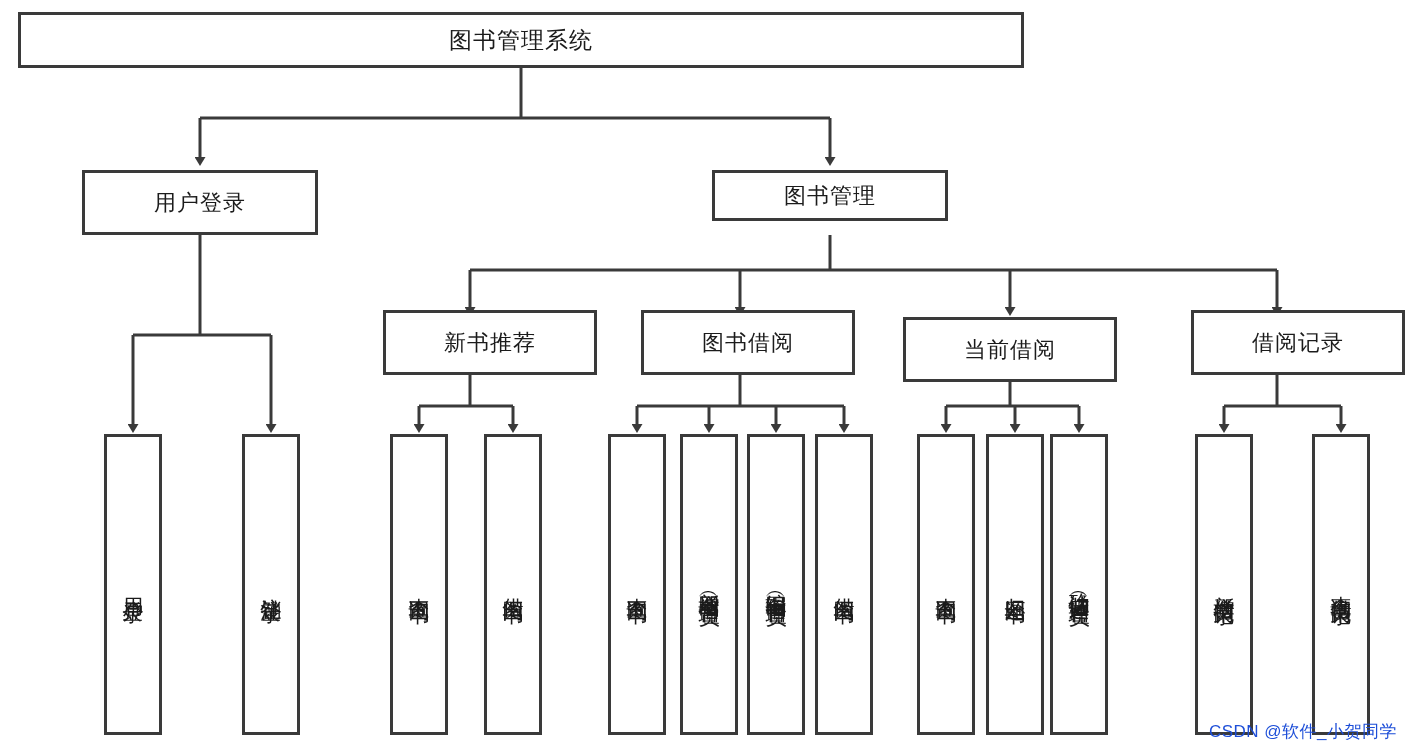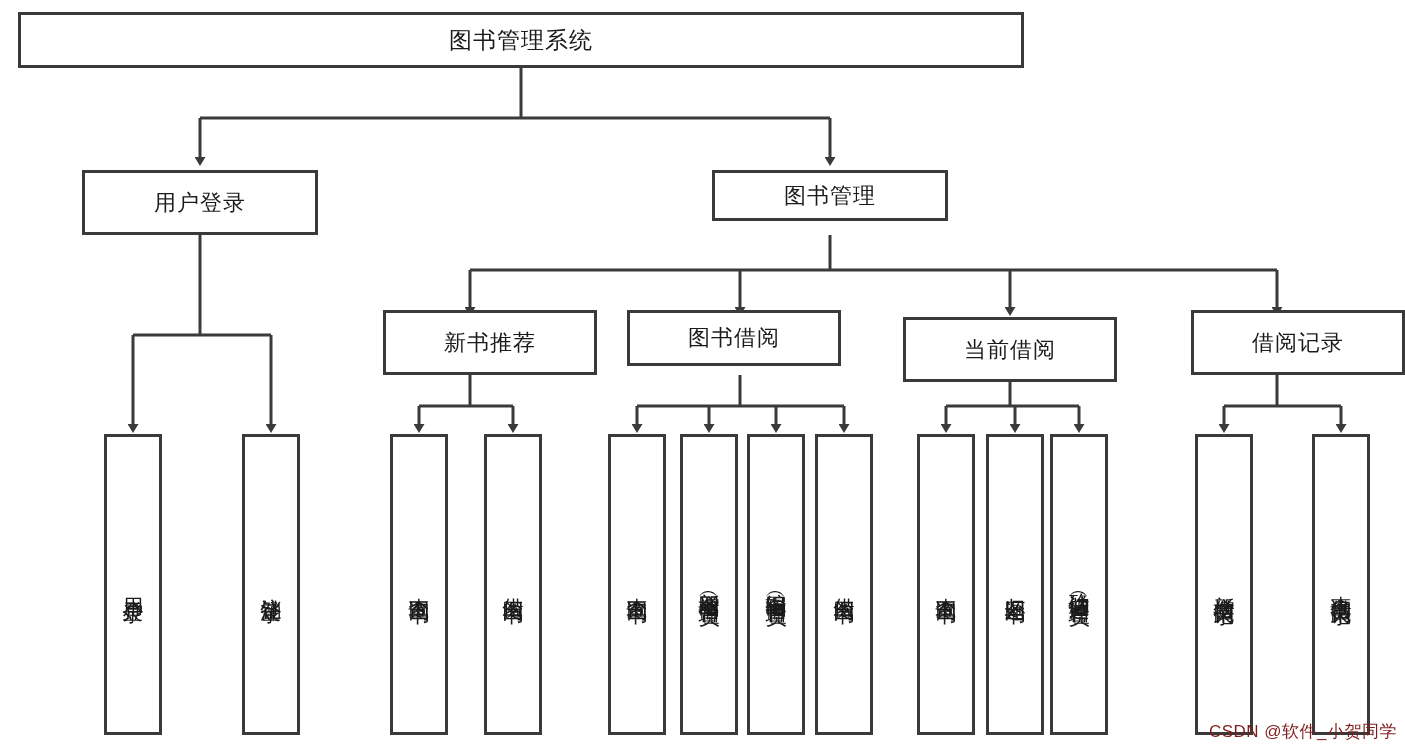--- a/index.html
+++ b/index.html
@@ -53,21 +53,21 @@
     color: #1b1b1b;
   }
   #title-node {
     font-size: 23px;
   }
   #watermark {
     position: absolute;
     right: 8px;
     bottom: 4px;
     font-size: 17px;
-    color: #7f1d1d;
+    color: #1d4ed8;
     letter-spacing: 0.5px;
     white-space: nowrap;
     user-select: none;
   }
 </style>
 </head>
 <body>
 
 <div id="canvas">
 
@@ -128,21 +128,21 @@
   <div class="node h" style="left:82px; top:170px; width:236px; height:65px;">
     <span>用户登录</span>
   </div>
   <div class="node h" style="left:712px; top:170px; width:236px; height:51px;">
     <span>图书管理</span>
   </div>
 
   <div class="node h" style="left:363px; top:310px; width:214px; height:65px;margin-left:20px;">
     <span>新书推荐</span>
   </div>
-  <div class="node h" style="left:627px; top:310px; width:214px; height:56px;">
+  <div class="node h" style="left:641px; top:310px; width:214px; height:65px;">
     <span>图书借阅</span>
   </div>
   <div class="node h" style="left:903px; top:317px; width:214px; height:65px;">
     <span>当前借阅</span>
   </div>
   <div class="node h" style="left:1170px; top:310px; width:214px; height:65px;margin-left:21px;">
     <span>借阅记录</span>
   </div>
 
   <div class="node v" style="left:104px; top:434px; width:58px; height:301px;">

